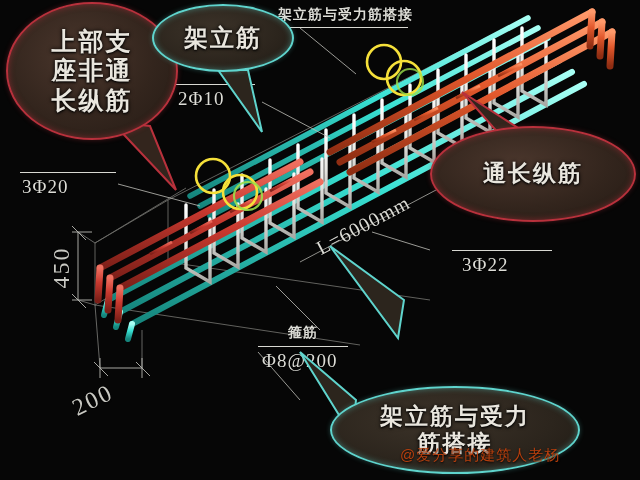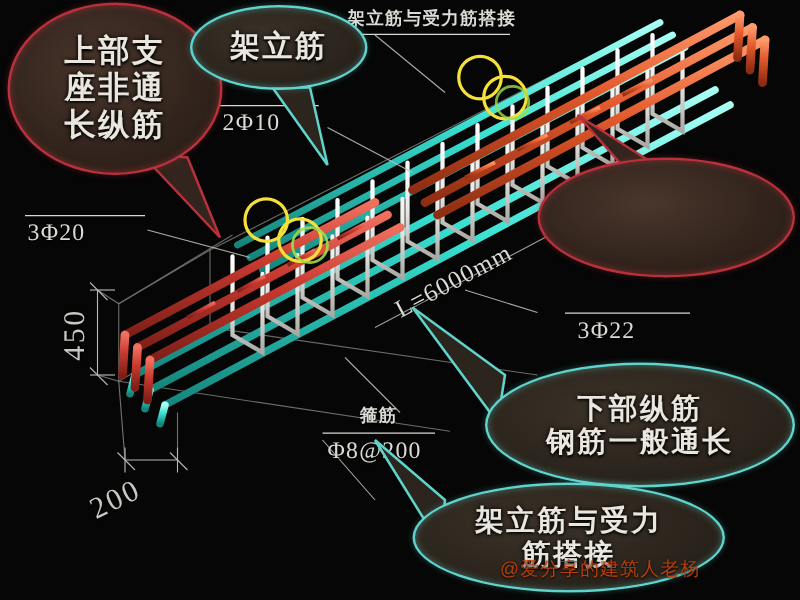--- a/index.html
+++ b/index.html
@@ -255,26 +255,23 @@
     <span>上部支</span>
     <span>座非通</span>
     <span>长纵筋</span>
   </div>
 
   <div class="bubble b-teal" style="left:152px;top:4px;width:142px;height:68px;font-size:24px;">
     <span>架立筋</span>
   </div>
 
   <div class="bubble b-red" style="left:430px;top:126px;width:206px;height:96px;font-size:23px;">
-  </div>
-
-  <div class="bubble b-teal" style="left:388px;top:290px;width:248px;height:100px;font-size:23px;">
-    <span>下部纵筋</span>
-    <span>钢筋一般通长</span>
-  </div>
+    <span>通长纵筋</span>
+  </div>
+
 
   <div class="bubble b-teal" style="left:330px;top:386px;width:250px;height:88px;font-size:23px;">
     <span>架立筋与受力</span>
     <span>筋搭接</span>
   </div>
 
   <div class="watermark" style="left:400px;top:446px;font-size:15px;">@爱分享的建筑人老杨</div>
 
 </div>
 

